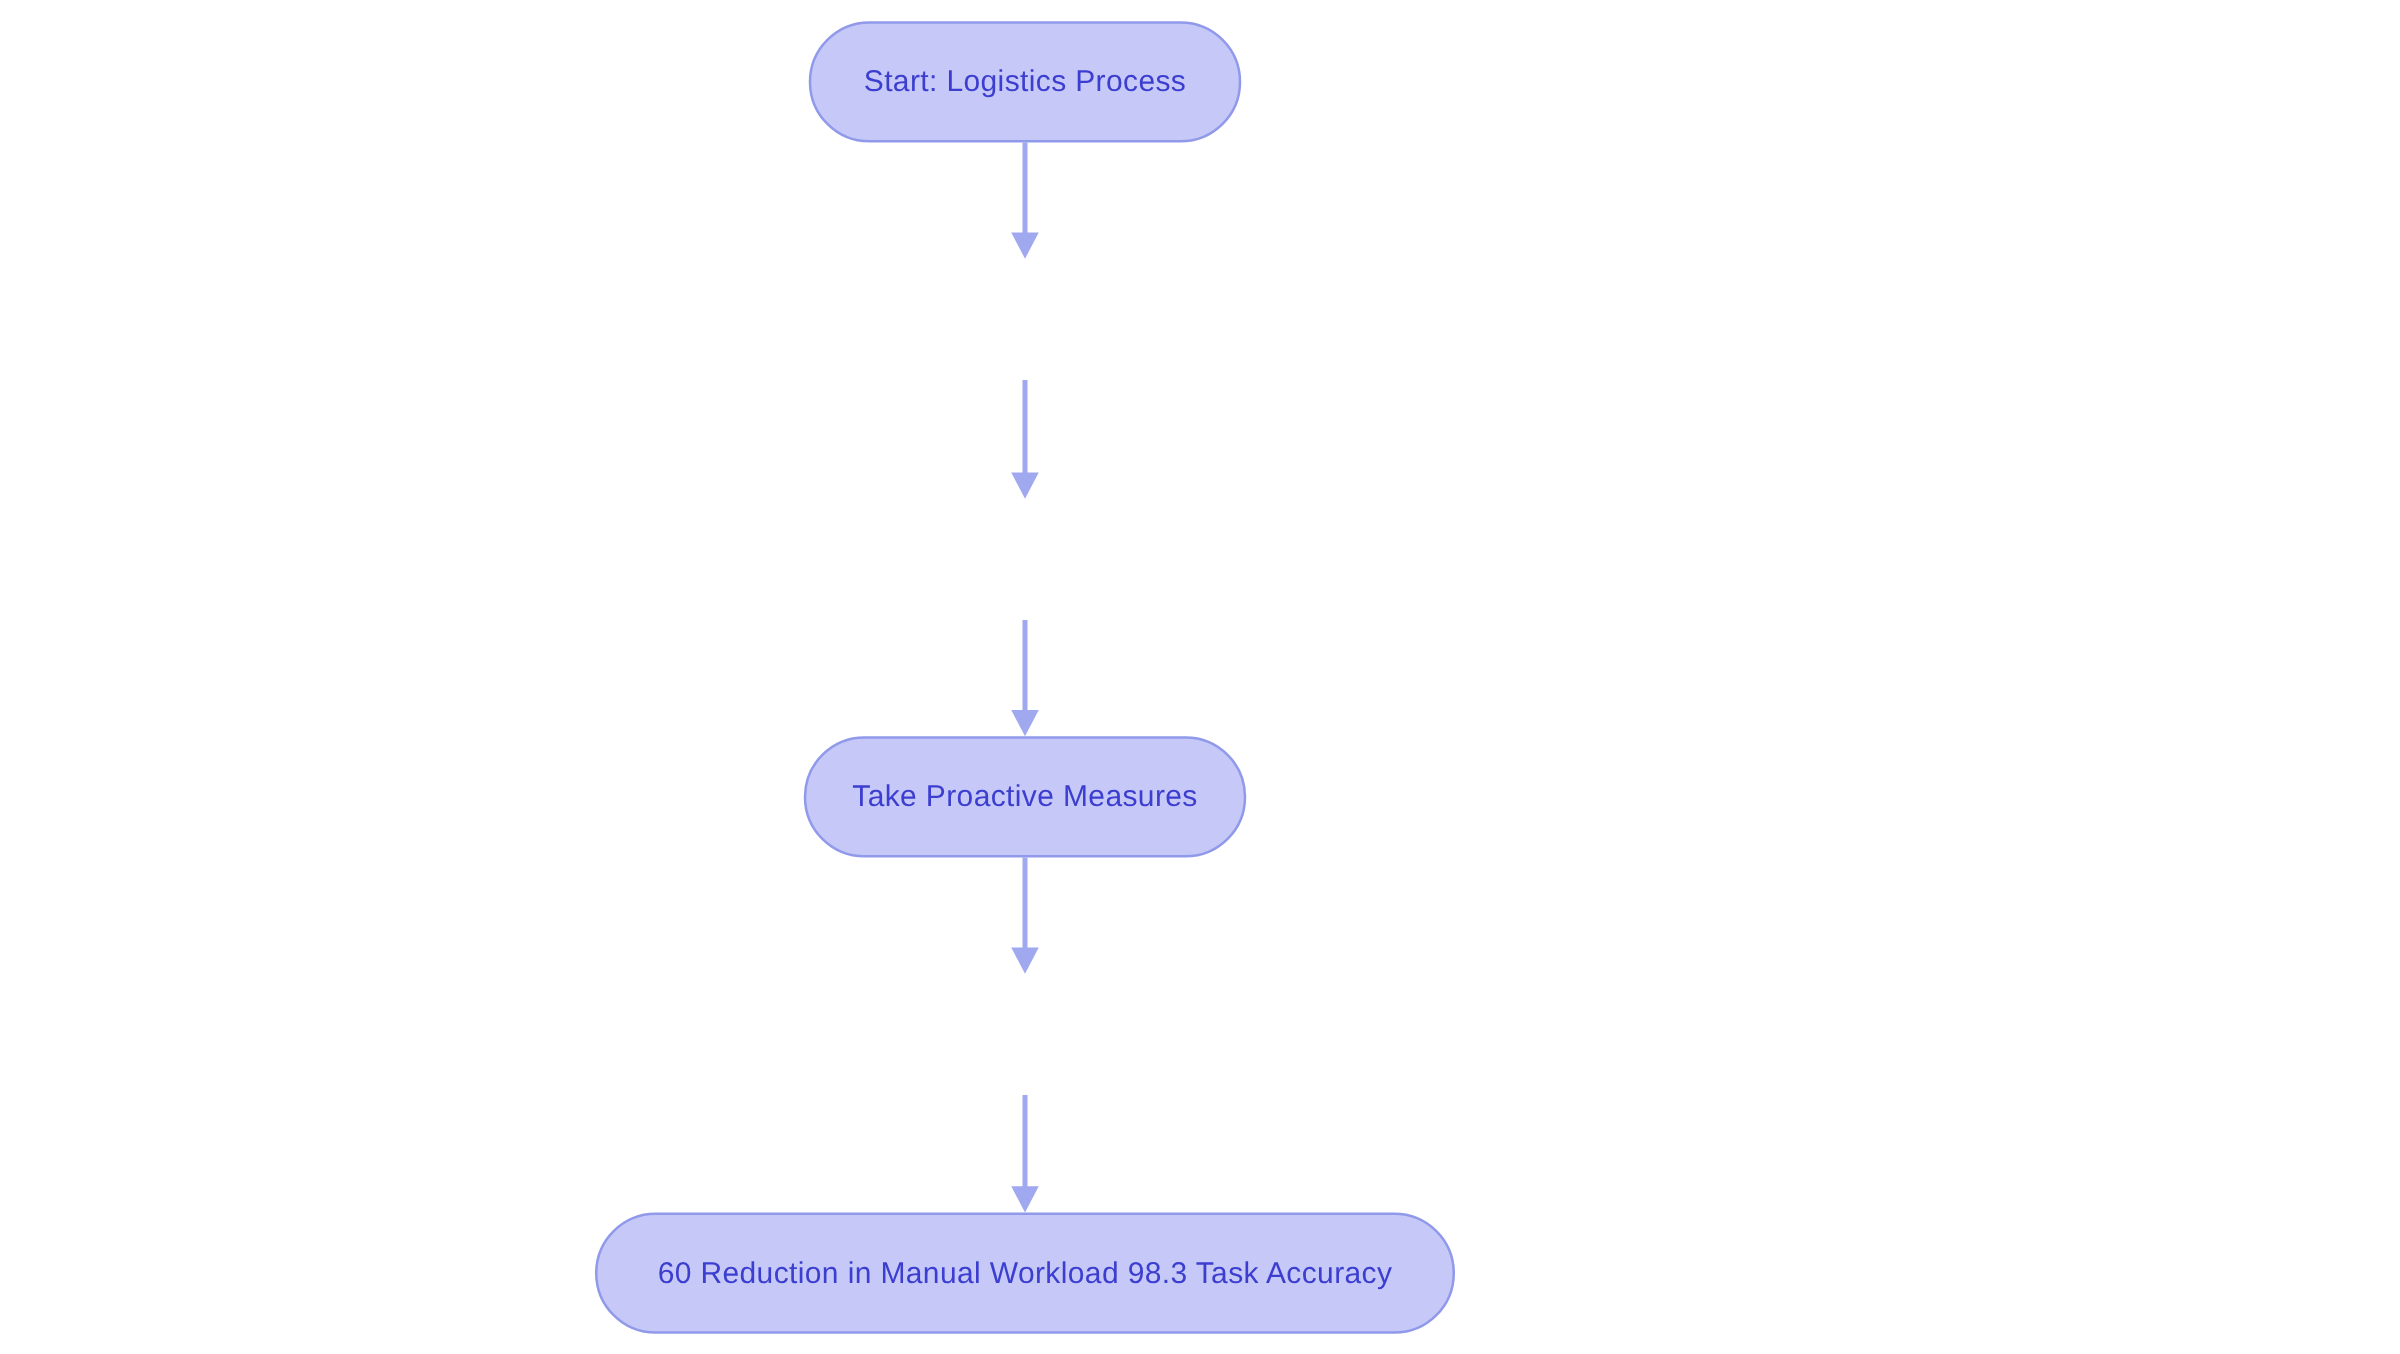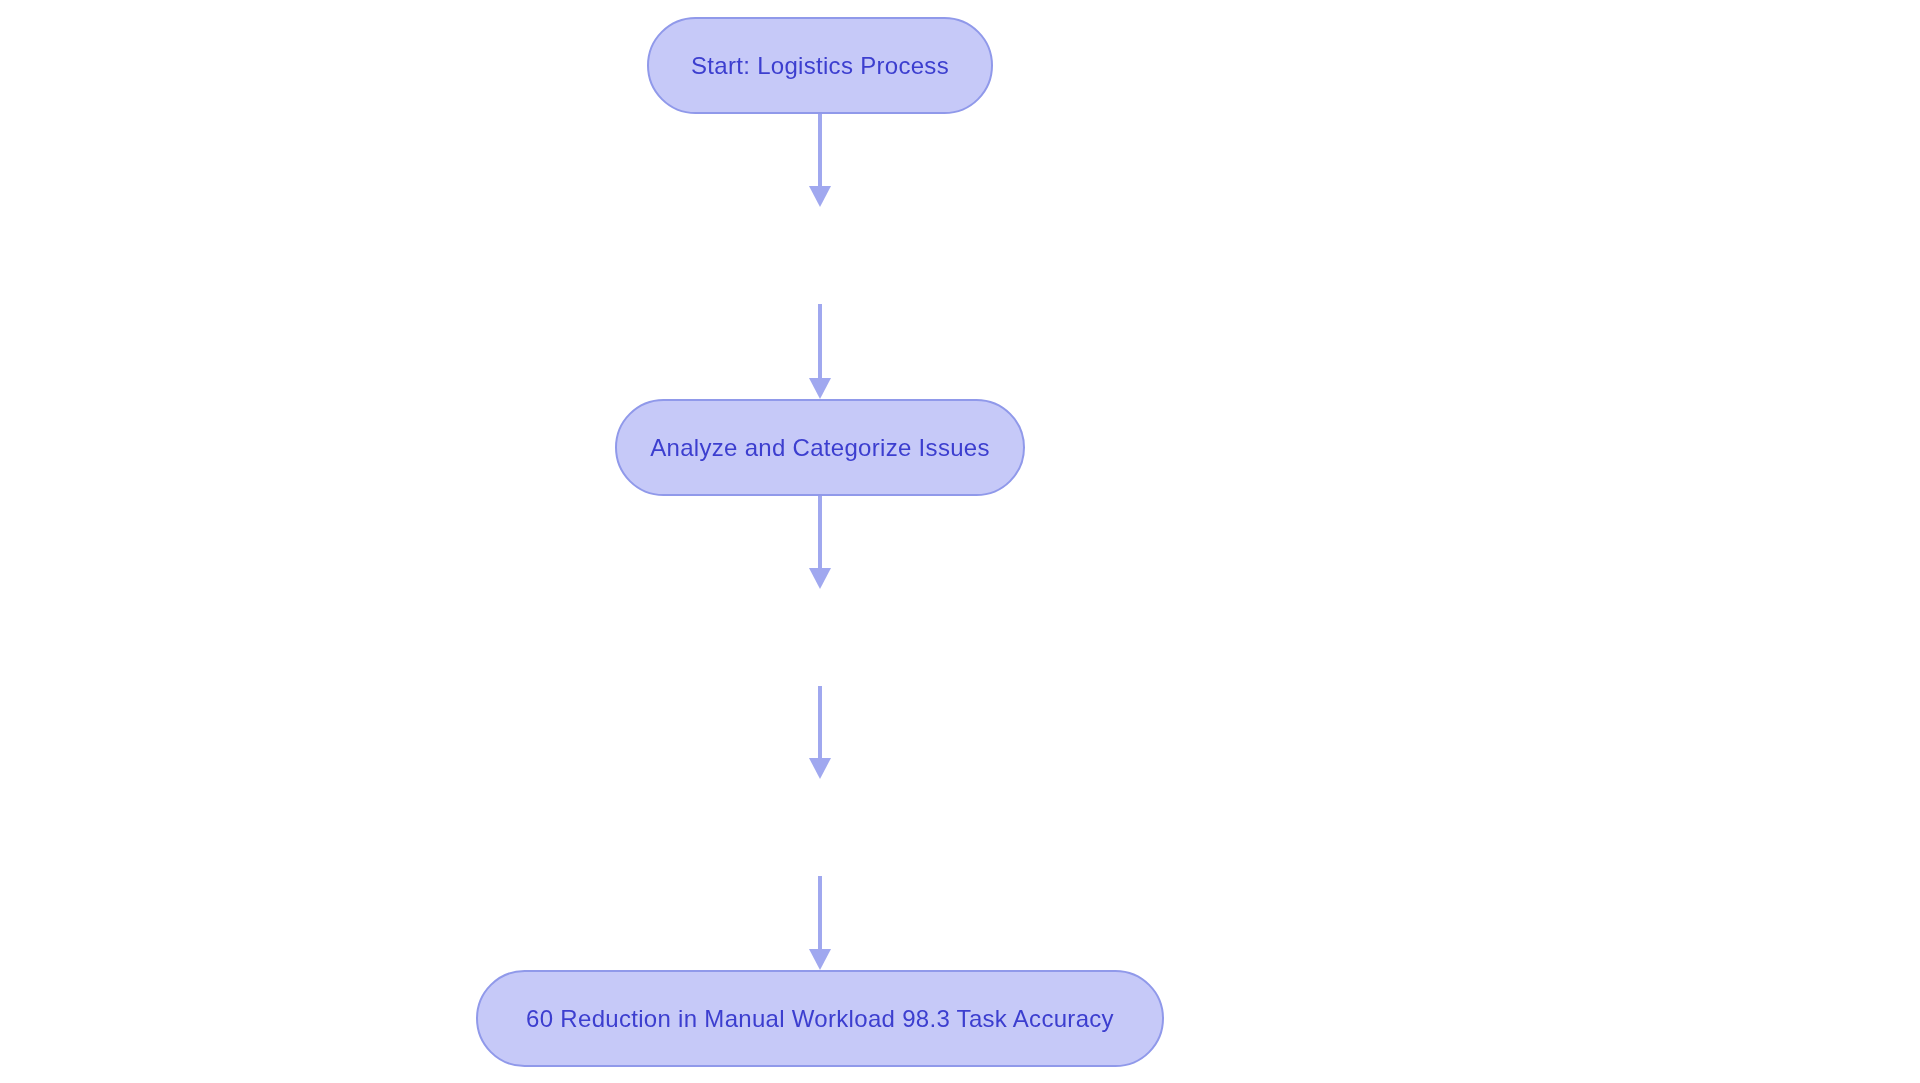--- a/index.html
+++ b/index.html
@@ -90,27 +90,27 @@
     <div class="arrow-line"></div>
     <div class="arrow-head"></div>
   </div>
 
 
   <div class="arrow a1">
     <div class="arrow-line"></div>
     <div class="arrow-head"></div>
   </div>
 
-  <div class="node n2">Analyze and Categorize Issues</div>
 
   <div class="arrow a2">
     <div class="arrow-line"></div>
     <div class="arrow-head"></div>
   </div>
 
+  <div class="node n3">Take Proactive Measures</div>
 
   <div class="arrow a3">
     <div class="arrow-line"></div>
     <div class="arrow-head"></div>
   </div>
 
 
   <div class="arrow a4">
     <div class="arrow-line"></div>
     <div class="arrow-head"></div>

